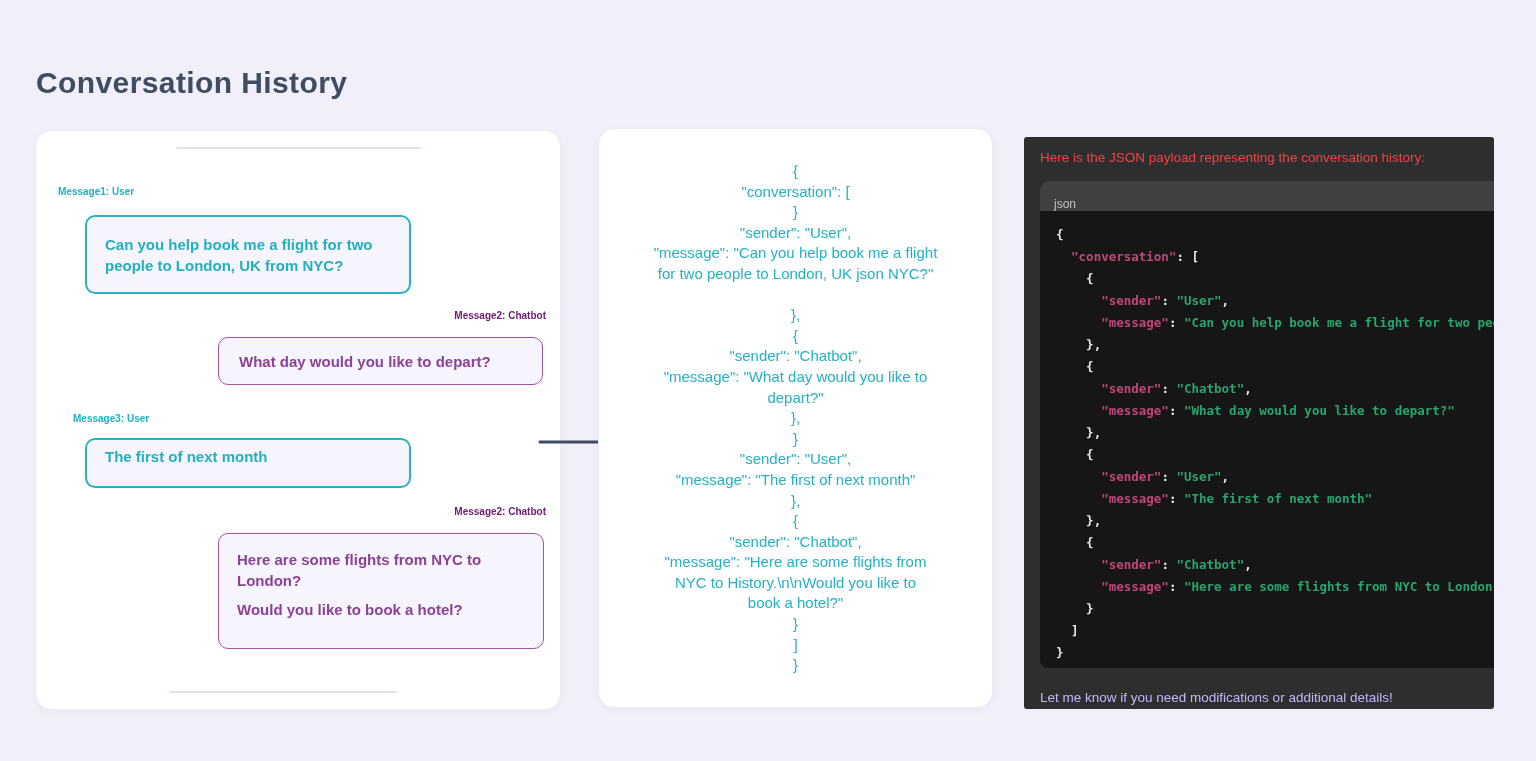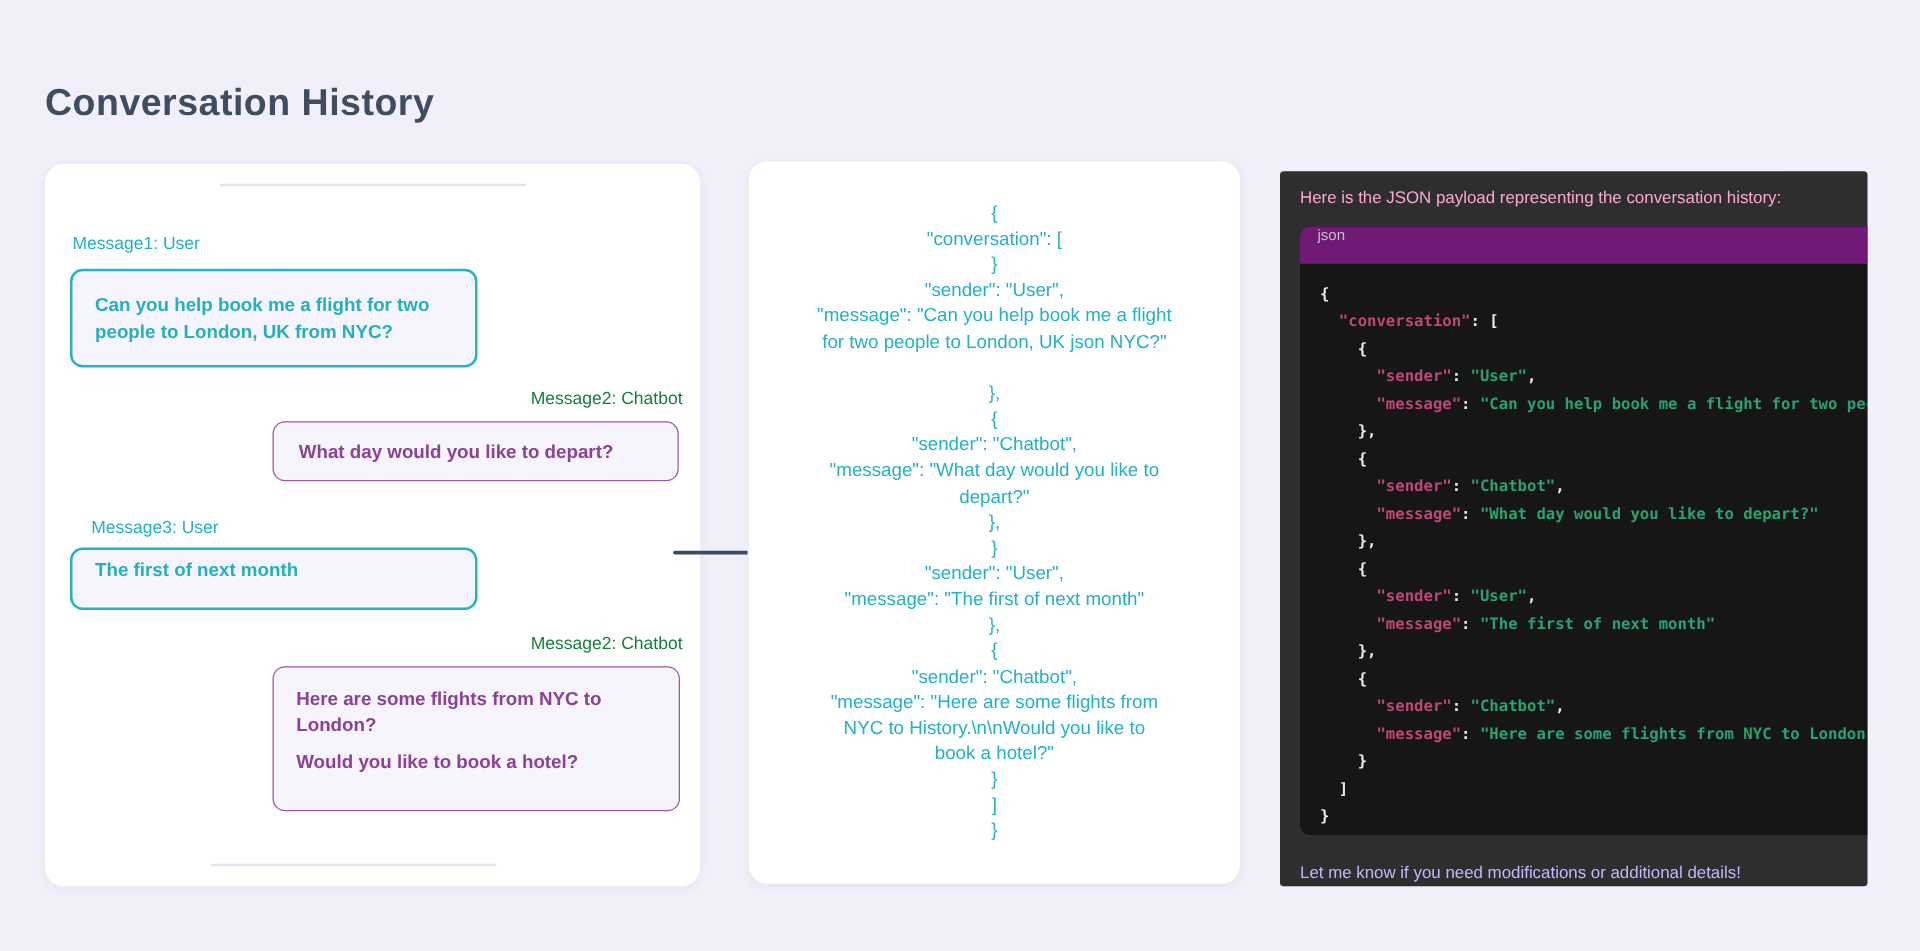--- a/index.html
+++ b/index.html
@@ -12,53 +12,53 @@
 
   .card { position:absolute; background:#ffffff; border-radius:16px;
           border:1px solid #eceaf3; box-shadow:0 2px 6px rgba(90,90,130,0.05); }
 
   
   .chat-card { left:35px; top:130px; width:526px; height:580px; }
   .divider { position:absolute; height:2px; background:#e3e1ed; border-radius:1px; }
   .divider-top { left:140px; top:16px; width:245px; }
   .divider-bottom { left:133px; top:560px; width:228px; }
 
-  .msg-label { position:absolute; font-size:14px; font-weight:400; }
+  .msg-label { position:absolute; font-size:10px; font-weight:700; }
   .msg-label.user { color:#23b1c2; }
-  .msg-label.bot  { color:#15803d;padding-left:42px; }
+  .msg-label.bot  { color:#701a75;padding-left:42px; }
   .l1 { left:22px; top:55px; }
   .l2 { left:0; top:179px; width:510px; text-align:right; }
   .l3 { left:37px; top:282px; }
   .l4 { left:0; top:375px; width:510px; text-align:right; }
 
   .bubble { position:absolute; border-radius:10px; background:#f6f4fc;
             font-size:15px; font-weight:700; line-height:21px; }
-  .bubble.user { border:2px solid #27b3c2; color:#23b0c1; }
+  .bubble.user { border:2px solid #27b3c2; color:#23b0c1;margin-left:29px; }
   .bubble.bot  { border:1.5px solid #9c56a4; color:#8c4196; }
   .b1 { left:20px; top:84px;  width:326px; height:79px; padding:17px 18px; }
   .b2 { left:182px; top:206px; width:325px; height:48px; padding:13px 20px; }
   .b3 { left:20px; top:307px; width:326px; height:50px; padding:6px 18px; }
   .b4 { left:182px; top:402px; width:326px; height:116px; padding:15px 18px; }
   .para2 { margin-top:8px; }
 
   .arrow-svg { position:absolute; left:538px; top:430px; }
 
   
   .json-card { left:598px; top:128px; width:395px; height:580px; }
   .jlines { padding-top:32px; text-align:center; color:#23b2c4;
             font-size:15px; font-weight:500; }
   .jline { line-height:20.6px; min-height:20.6px; white-space:pre; }
 
   
   .dark-panel { position:absolute; left:1024px; top:137px; width:470px; height:572px;
                 background:#2e2e2e; border-radius:3px; overflow:hidden; }
-  .intro { position:absolute; left:16px; top:13px; font-size:13.5px; color:#f9a8d4; }
+  .intro { position:absolute; left:16px; top:13px; font-size:13.5px; color:#ef4444; }
   .code-block { position:absolute; left:16px; top:44px; right:0; bottom:41px;
                 background:#161616; border-radius:8px 0 0 8px; overflow:hidden; }
-  .code-header { height:30px; background:#701a75; display:flex; align-items:flex-start;
+  .code-header { height:30px; background:#404040; display:flex; align-items:flex-end;
                  padding-left:14px; font-size:12px; color:#c2c2c2;
                  border-radius:8px 0 0 0; }
   .code-body { padding:13px 0 0 16px; }
   .cline { font-family:"DejaVu Sans Mono", monospace; font-size:12.5px; font-weight:700;
            line-height:22px; white-space:pre; color:#e8e8e8; }
   .tok-p { color:#e8e8e8; }
   .tok-k { color:#c14778; }
   .tok-s { color:#27a470; }
   .outro { position:absolute; left:16px; bottom:4px; font-size:13.5px; color:#c4b5fd; }
 </style>

